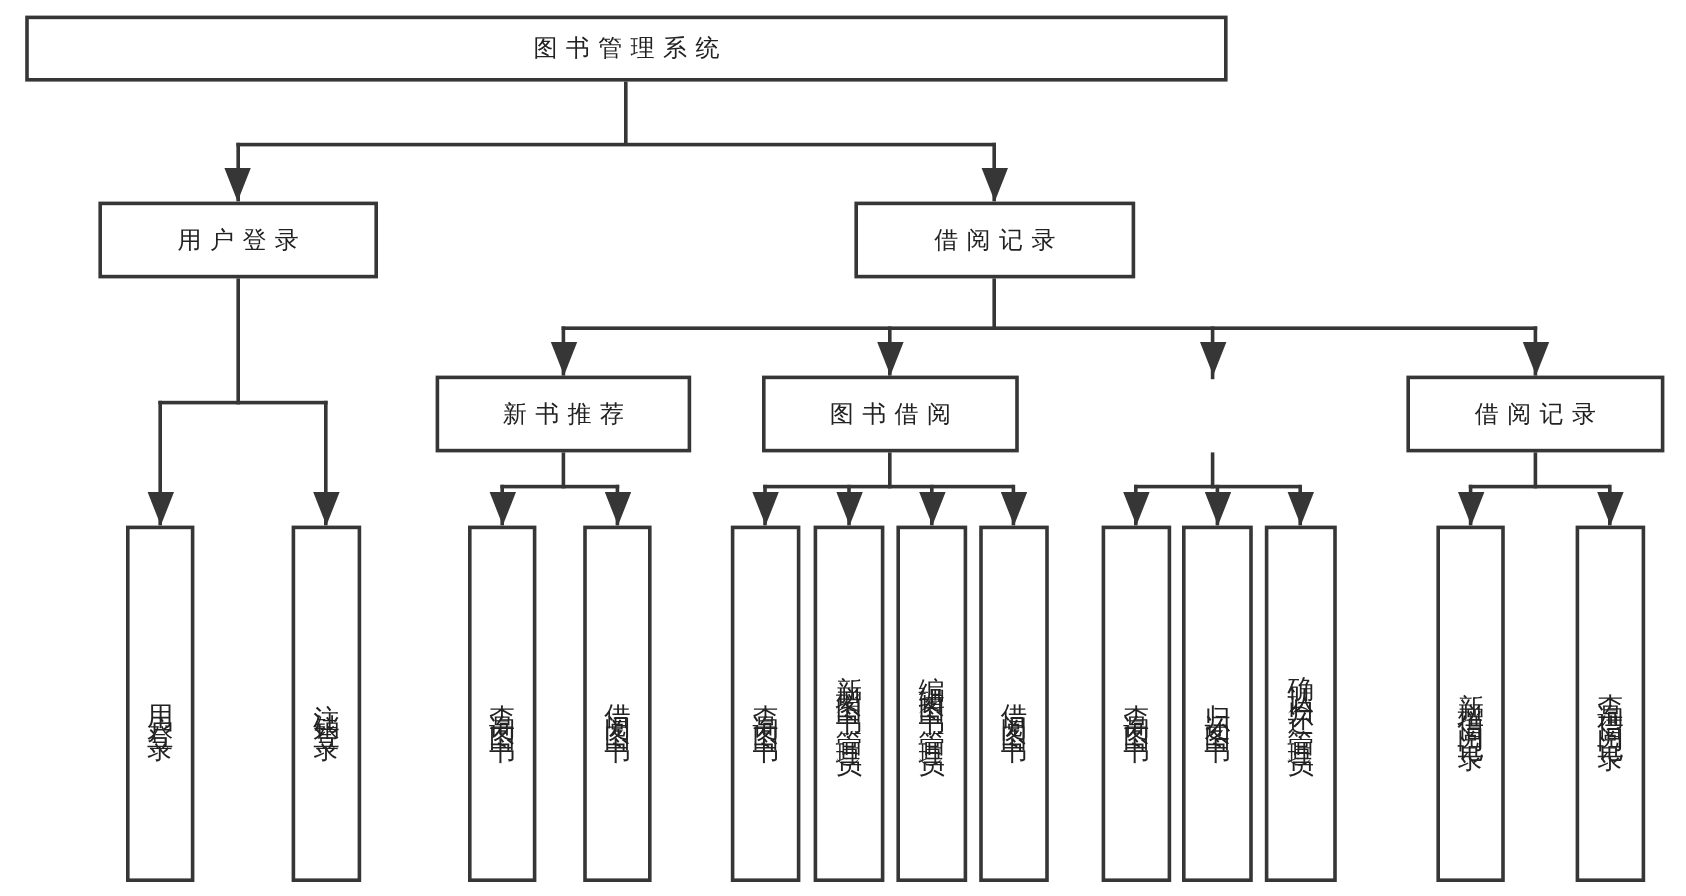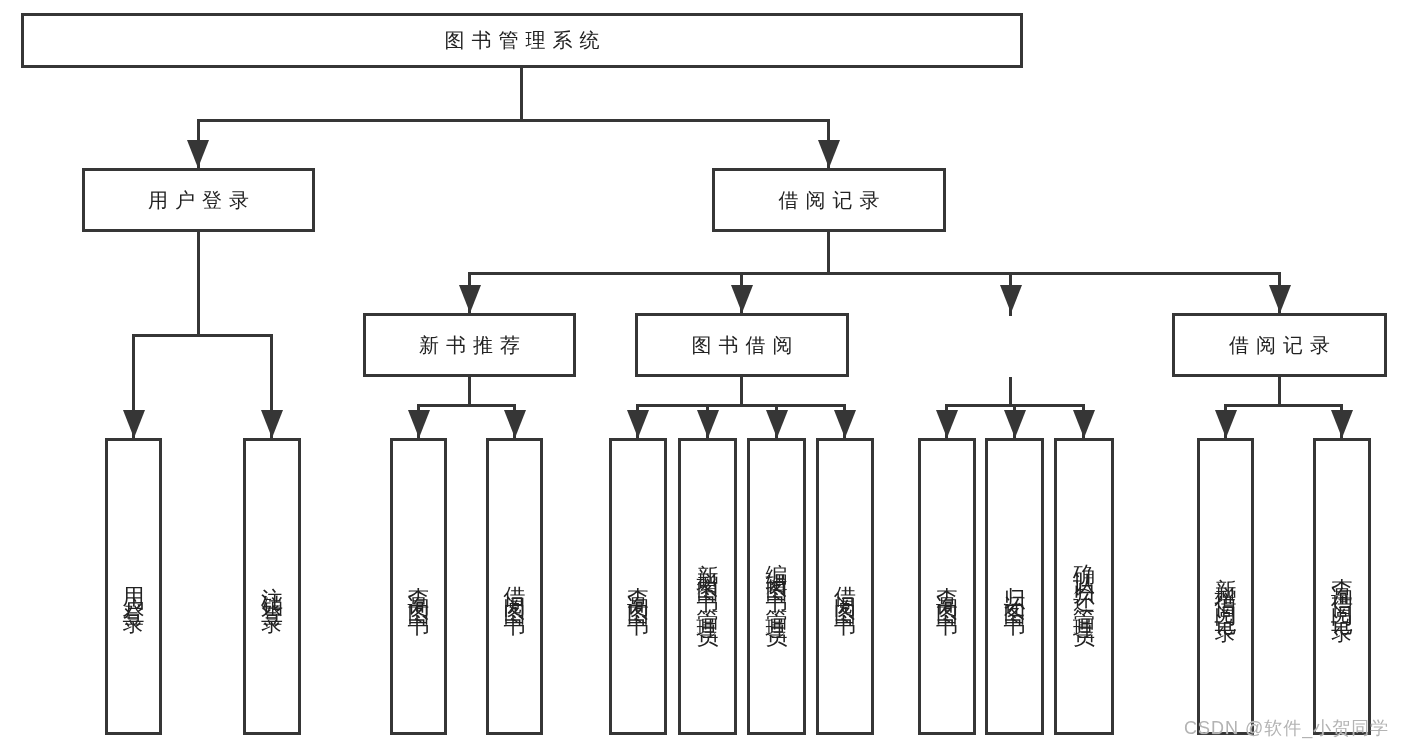--- a/index.html
+++ b/index.html
@@ -149,15 +149,14 @@
   <div class="box" style="left:1054px;top:438px;width:60px;height:297px;">
     <span class="vlabel">确认归还（管理员）</span>
   </div>
   <div class="box" style="left:1197px;top:438px;width:57px;height:297px;">
     <span class="vlabel">新增借阅记录</span>
   </div>
   <div class="box" style="left:1313px;top:438px;width:58px;height:297px;">
     <span class="vlabel">查询借阅记录</span>
   </div>
 
-  <div class="watermark">CSDN @软件_小贺同学</div>
 
 </div>
 
 </body></html>

